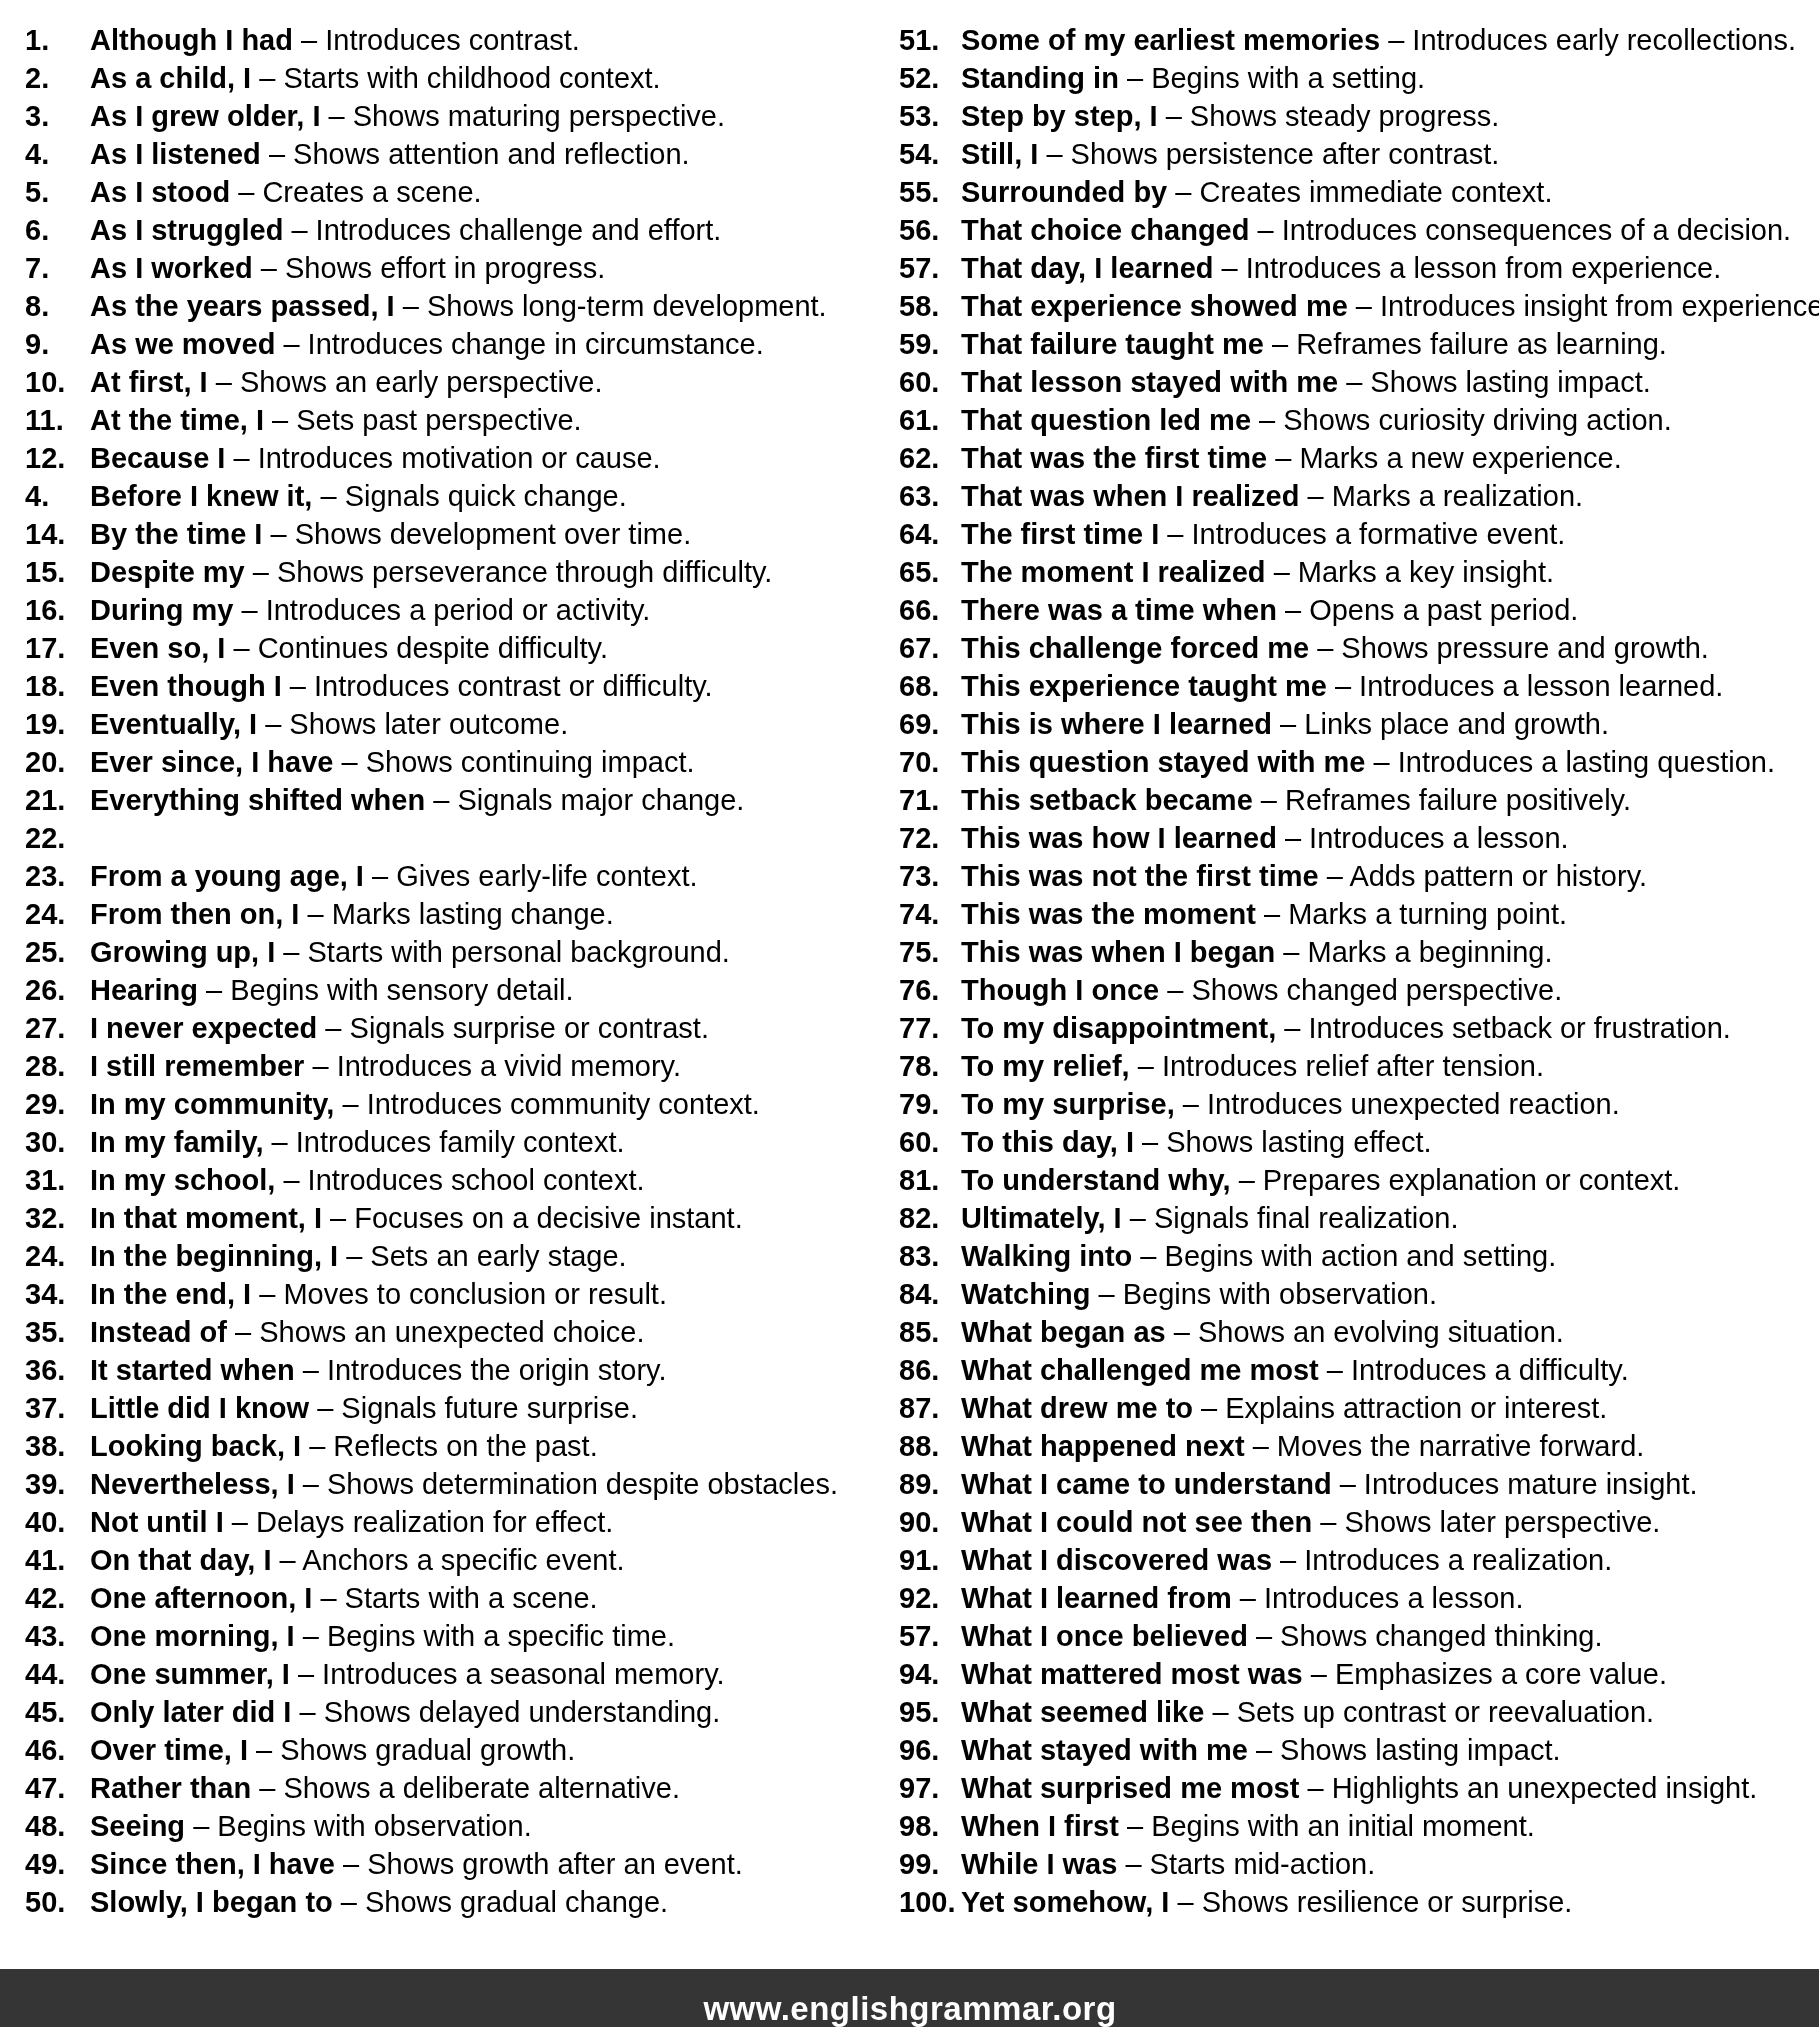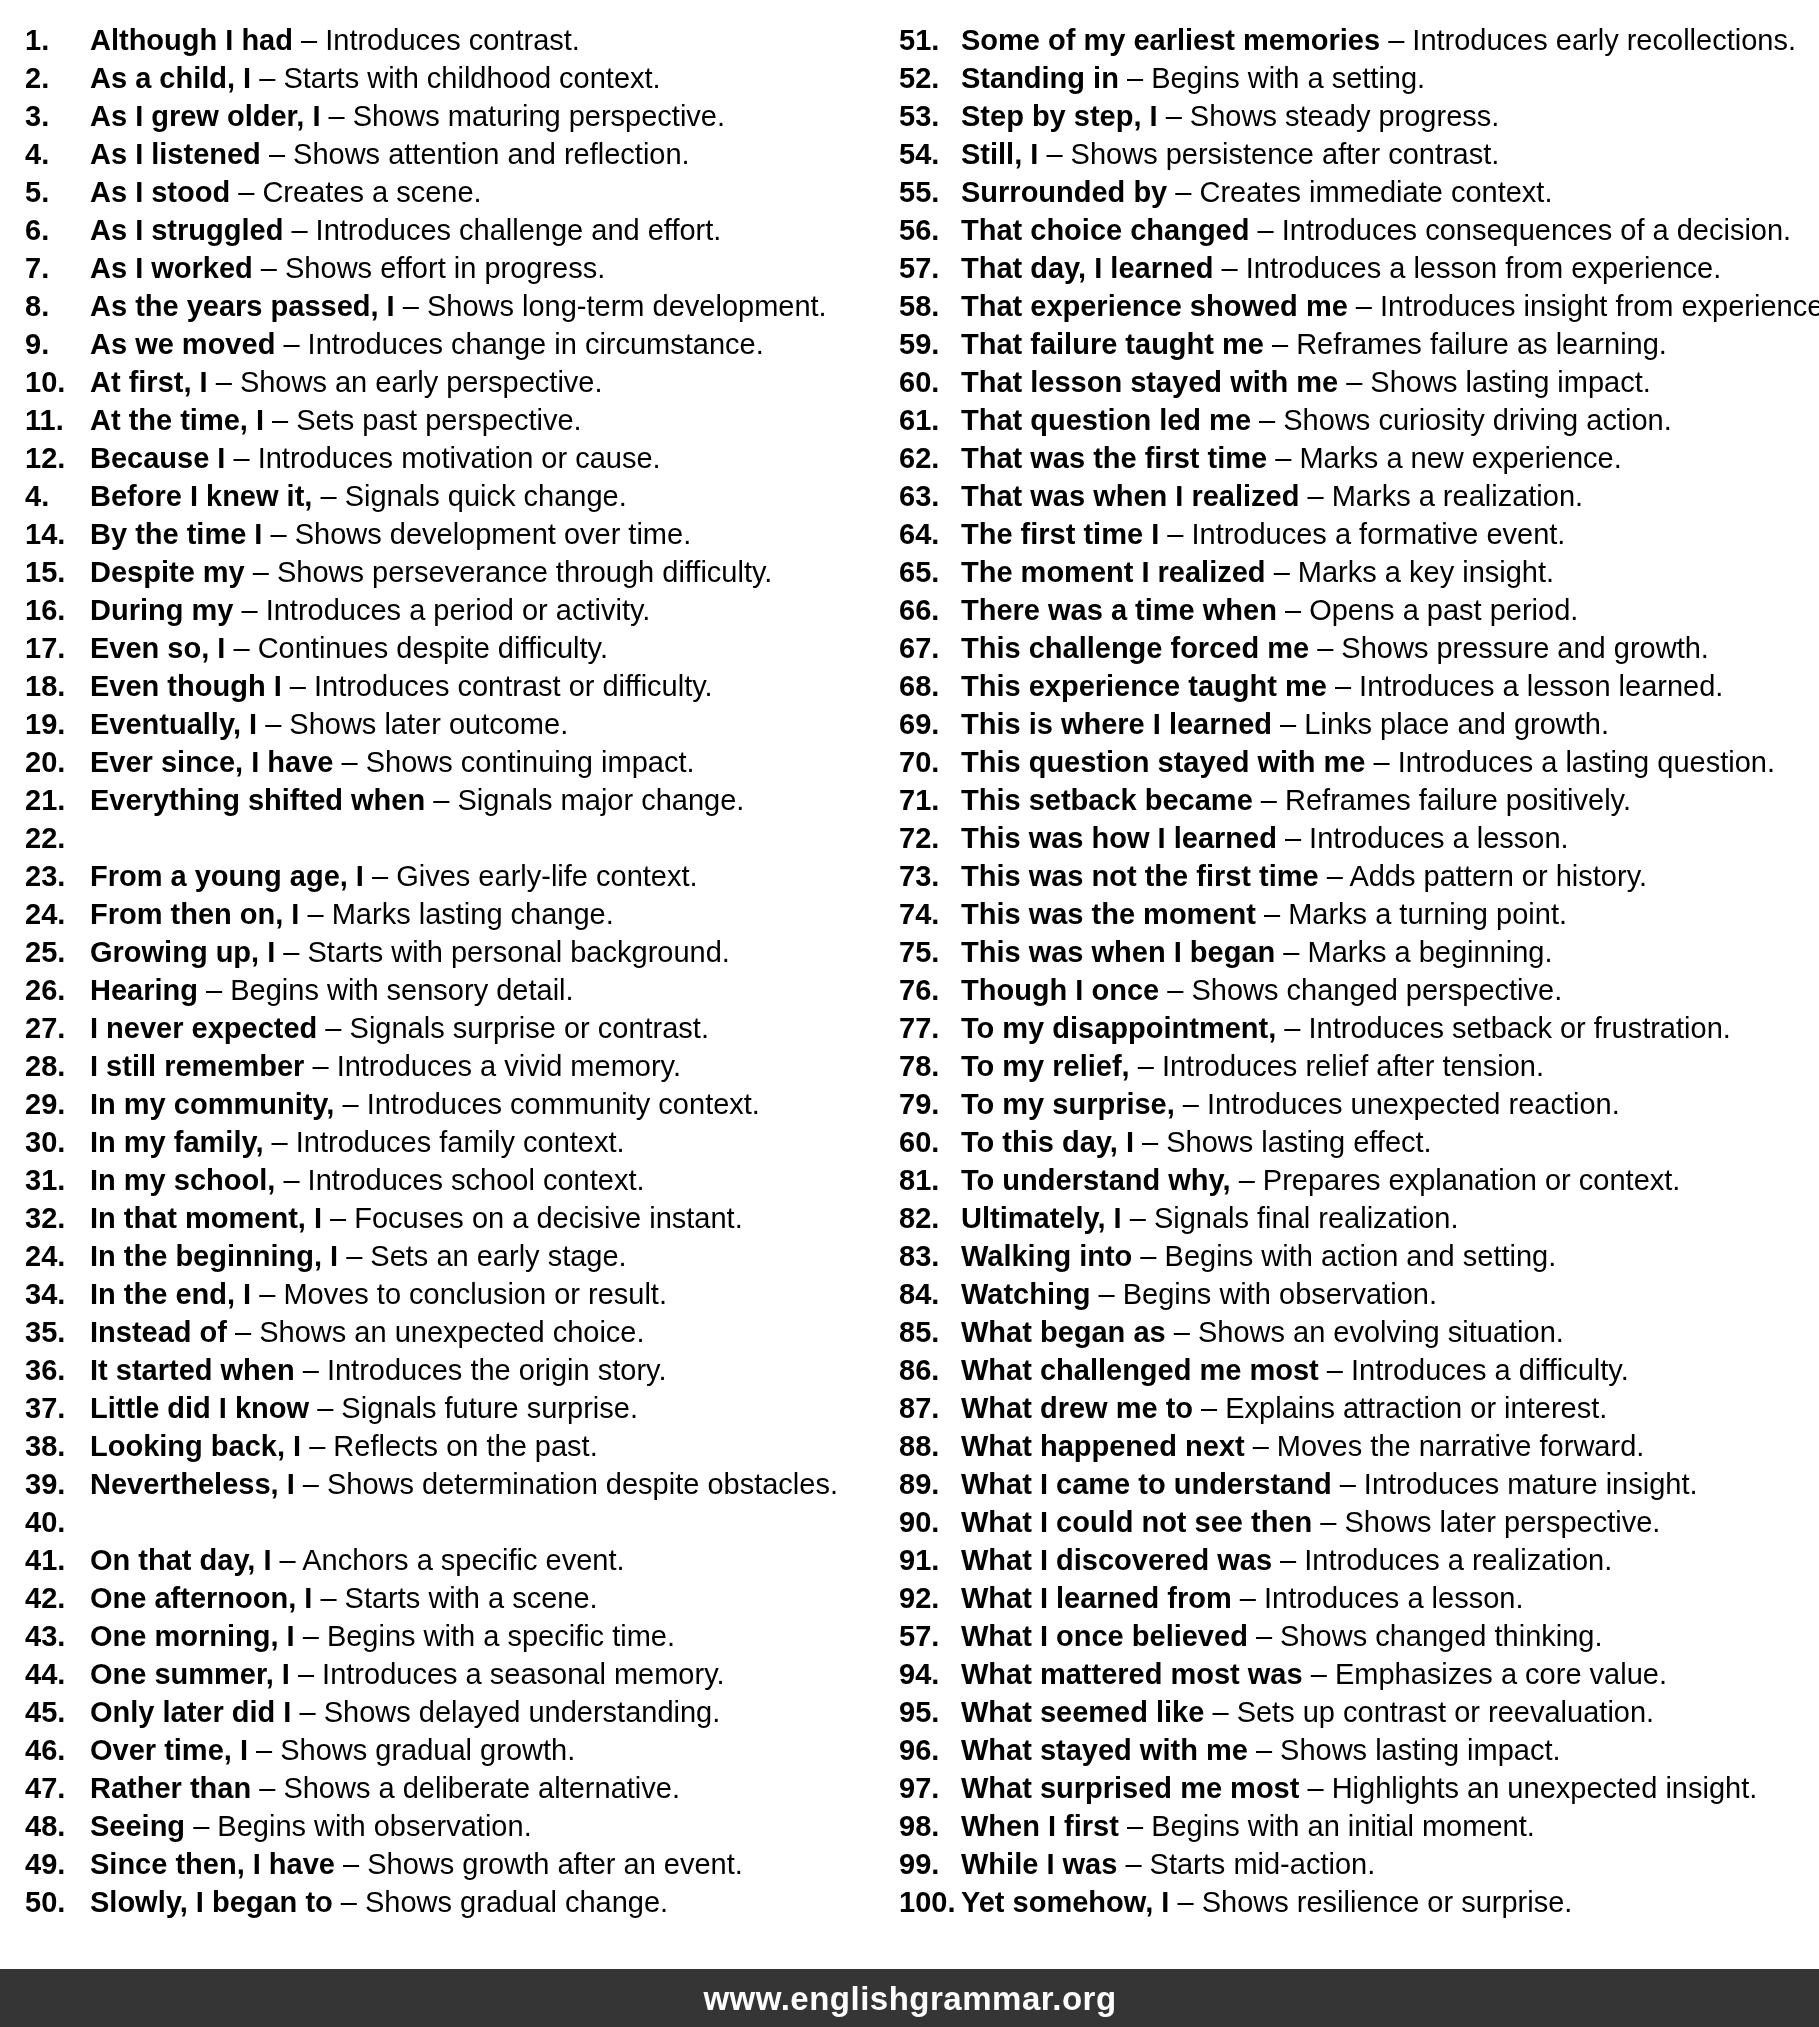--- a/index.html
+++ b/index.html
@@ -31,21 +31,21 @@
     min-width:65px;
     flex:none;
   }
   .col-right .num{min-width:62px;margin-left:34px;}
   .txt{white-space:nowrap;}
   .phrase{font-weight:bold;}
   .sep{white-space:pre;}
   .desc{font-weight:normal;}
   .footer{
     position:absolute;left:0;right:0;bottom:0;height:59px;
-    display:flex;align-items:center;justify-content:center;
+    display:flex;align-items:flex-end;justify-content:center;
   }
   .footer-url{
     color:#ffffff;
     font-weight:bold;
     font-size:33px;
     letter-spacing:0.5px;
   }
 </style>
 </head>
 <body style="background: rgb(255, 255, 255); color: rgb(0, 0, 0);">
@@ -203,20 +203,21 @@
         <div class="row">
           <span class="num">38.</span>
           <span class="txt"><span class="phrase">Looking back, I</span><span class="sep"> – </span><span class="desc">Reflects on the past.</span></span>
         </div>
         <div class="row">
           <span class="num">39.</span>
           <span class="txt"><span class="phrase">Nevertheless, I</span><span class="sep"> – </span><span class="desc">Shows determination despite obstacles.</span></span>
         </div>
         <div class="row">
           <span class="num">40.</span>
+          <span class="txt"><span class="phrase">Not until I</span><span class="sep"> – </span><span class="desc">Delays realization for effect.</span></span>
         </div>
         <div class="row">
           <span class="num">41.</span>
           <span class="txt"><span class="phrase">On that day, I</span><span class="sep"> – </span><span class="desc">Anchors a specific event.</span></span>
         </div>
         <div class="row">
           <span class="num">42.</span>
           <span class="txt"><span class="phrase">One afternoon, I</span><span class="sep"> – </span><span class="desc">Starts with a scene.</span></span>
         </div>
         <div class="row">

